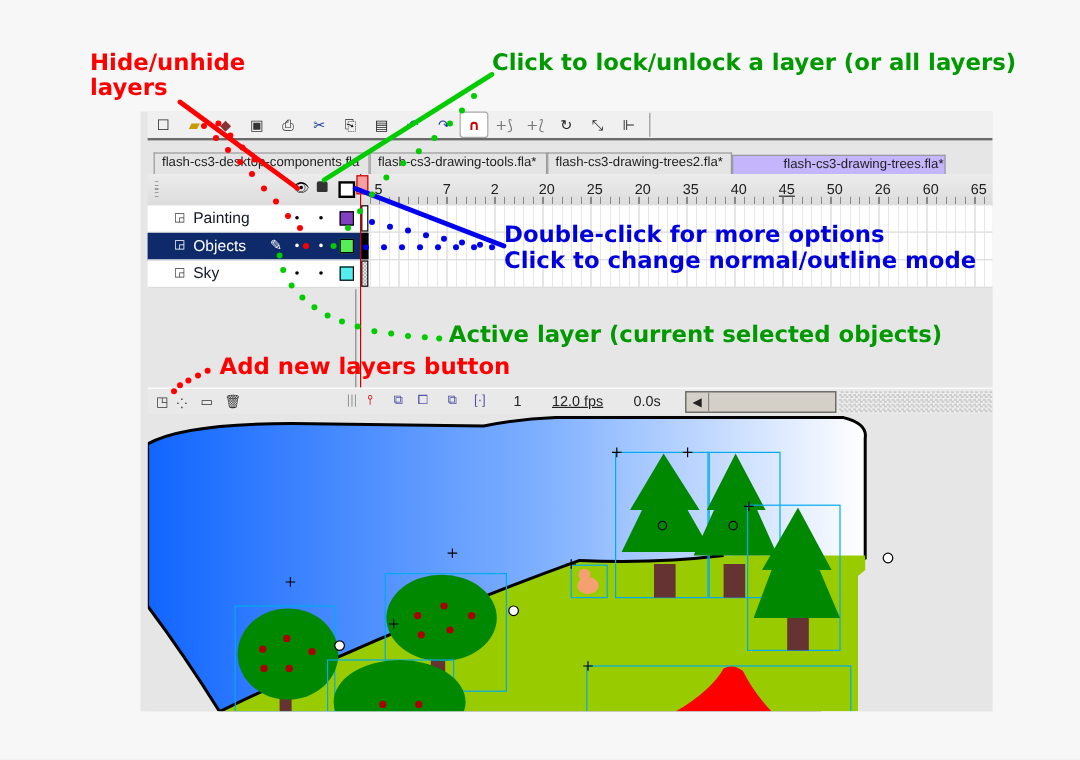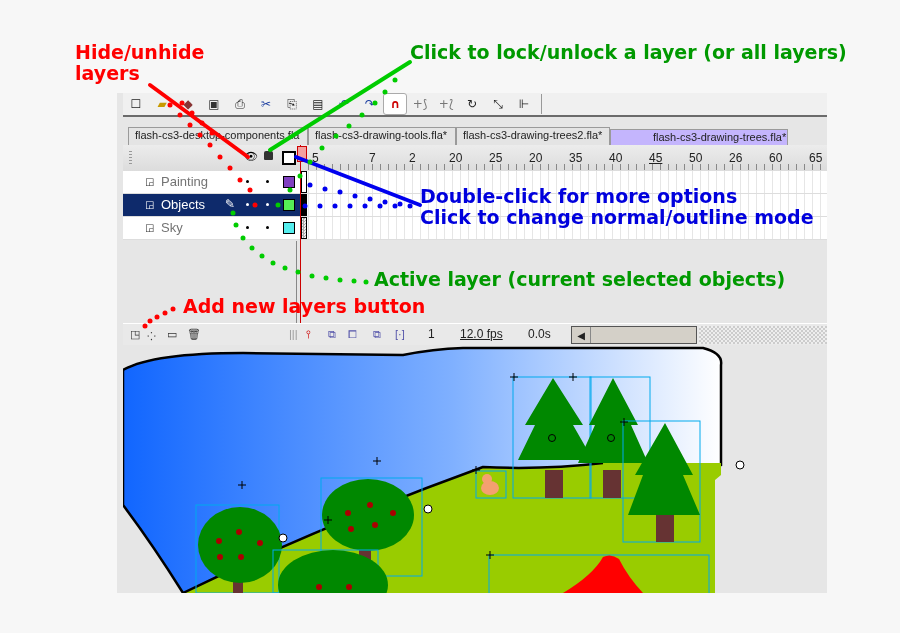--- a/index.html
+++ b/index.html
@@ -12,21 +12,21 @@
   .tabsbar{position:absolute;left:123px;top:115px;width:704px;height:30px;background:#e6e6e6;border-top:2px solid #6b6b6b;}
   .tab{position:absolute;top:10px;height:19px;background:#e4e4e4;border:1px solid #9a9a9a;border-bottom:none;font-family:"Liberation Sans",sans-serif;font-size:11px;color:#222;padding:1px 6px 0 6px;box-sizing:border-box;white-space:nowrap;}
   .tab.active{background:#c4b5fd;height:20px;top:12px;padding-left:42px;}
   .tl-header{position:absolute;left:123px;top:145px;width:704px;height:26px;background:linear-gradient(#ececec,#dcdcdc);border-bottom:1px solid #bbb;}
   .ruler-num{position:absolute;top:6px;font-family:"Liberation Sans",sans-serif;font-size:12px;color:#222;}
   .ticks{position:absolute;left:300px;top:164px;width:527px;height:6px;background:repeating-linear-gradient(90deg,#888 0 1px,transparent 1px 8px);}
   .layers{position:absolute;left:123px;top:171px;width:704px;height:70px;}
   .layer{position:absolute;left:0;width:704px;height:23px;}
   .layer-left{position:absolute;left:0;top:0;width:178px;height:22px;background:#fff;border-bottom:1px solid #ddd;}
   .layer.sel .layer-left{background:#0e2a6b;}
-  .layer-name{position:absolute;left:38px;top:3px;font-family:"Liberation Sans",sans-serif;font-size:13px;color:#737373;}
+  .layer-name{position:absolute;left:38px;top:3px;font-family:"Liberation Sans",sans-serif;font-size:13px;color:#0f172a;}
   .layer.sel .layer-name{color:#fff;}
   .layer-icon{position:absolute;left:22px;top:5px;font-size:10px;color:#333;}
   .layer.sel .layer-icon{color:#fff;}
   .dot{position:absolute;top:9px;width:3px;height:3px;border-radius:50%;background:#000;}
   .layer.sel .dot{background:#fff;}
   .swatch{position:absolute;left:160px;top:5px;width:10px;height:10px;border:1px solid #000;}
   .frames{position:absolute;left:178px;top:0;width:526px;height:22px;background:repeating-linear-gradient(90deg,#fff 0 7px,#e6e6e6 7px 8px);border-bottom:1px solid #ddd;}
   .kf{position:absolute;left:178px;top:0;width:6px;height:22px;border:1px solid #000;box-sizing:border-box;background:#fff;}
   .playhead-line{position:absolute;left:300px;top:145px;width:1px;height:200px;background:#c00;}
   .playhead-head{position:absolute;left:297px;top:146px;width:8px;height:14px;background:#f4a0a0;border:1px solid #c00;}

